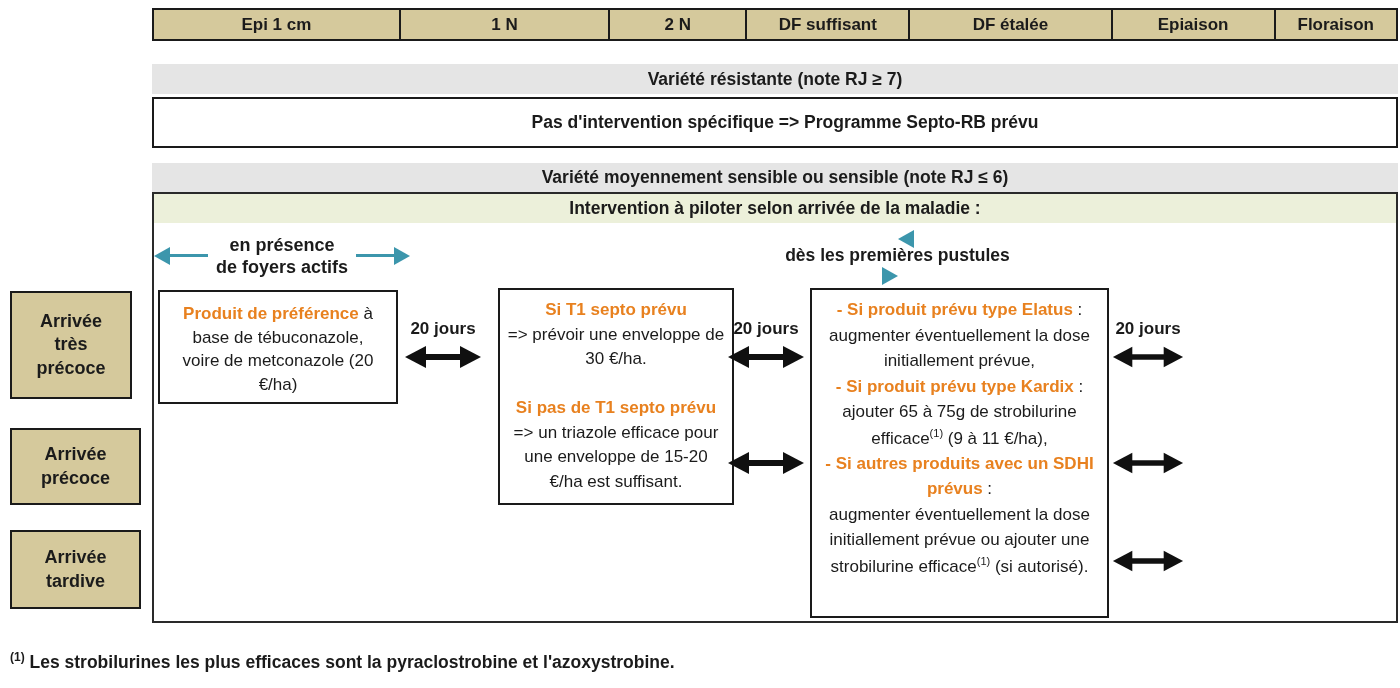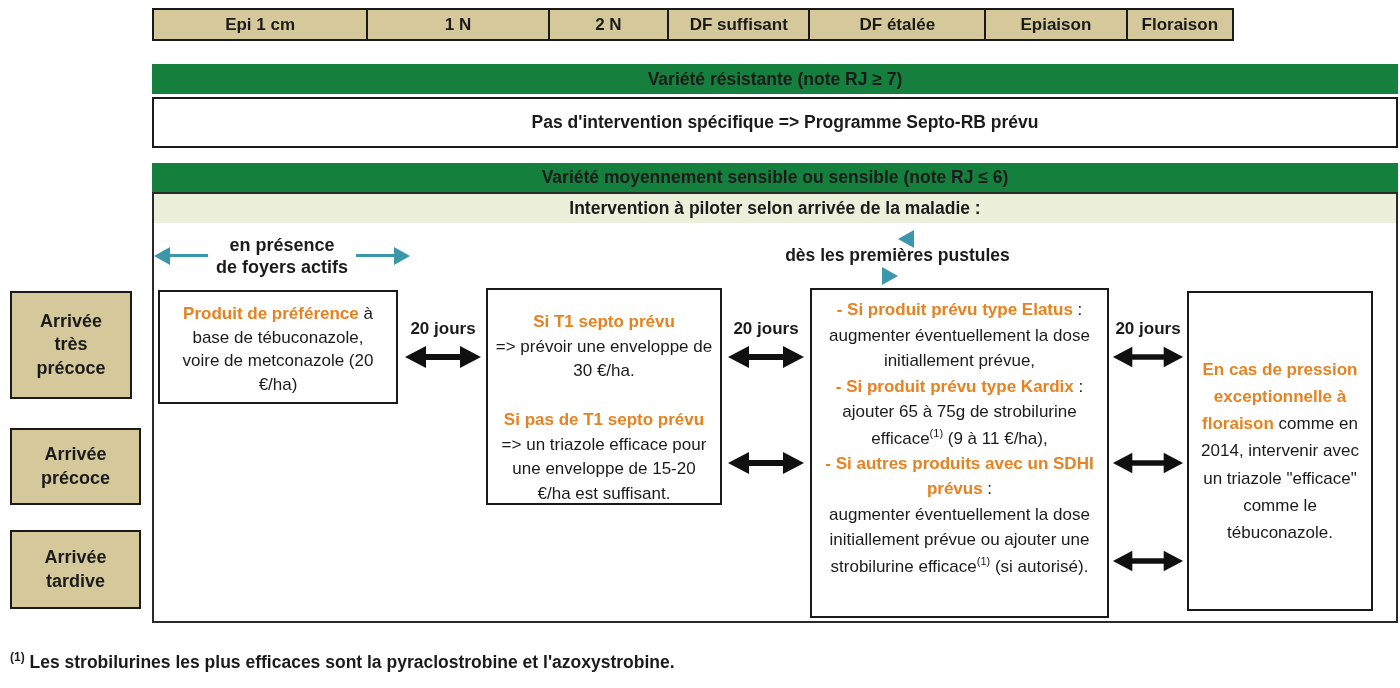--- a/index.html
+++ b/index.html
@@ -7,21 +7,21 @@
   #canvas{position:relative;width:1400px;height:688px;background:#fff;overflow:hidden;}
   .abs{position:absolute;box-sizing:border-box;}
 
   
   .stage-row{display:flex;border:2px solid #1a1a1a;background:#d5c99c;}
   .stage-cell{display:flex;align-items:center;justify-content:center;font-weight:bold;
               font-size:17px;border-left:2px solid #1a1a1a;white-space:nowrap;}
   .stage-cell:first-child{border-left:none;}
 
   
-  .banner{background:#15803d;display:flex;align-items:center;justify-content:center;
+  .banner{background:#e5e5e5;display:flex;align-items:center;justify-content:center;
           font-weight:bold;font-size:17.5px;}
   .white-box{background:#fff;border:2px solid #1a1a1a;display:flex;align-items:center;
              justify-content:center;font-weight:bold;font-size:17.5px;padding-left:20px;}
   .big-box{background:#fff;border:2px solid #2a2a2a;}
   .green-strip{background:#ecf0da;height:29px;display:flex;align-items:center;
                justify-content:center;font-weight:bold;font-size:17.5px;}
 
   
   .t-zone{display:flex;align-items:center;}
   .t-text{font-weight:bold;font-size:18px;text-align:center;line-height:1.25;padding:0 8px;white-space:nowrap;}
@@ -34,35 +34,35 @@
 
   
   .row-label{background:#d5c99c;border:2px solid #1a1a1a;display:flex;align-items:center;
              justify-content:center;text-align:center;font-weight:bold;font-size:18px;line-height:1.3;padding:4px 10px;}
 
   
   .cbox{background:#fff;border:2px solid #1a1a1a;text-align:center;font-size:17px;}
   .orange{color:#e8811f;font-weight:bold;}
   .gap-label{font-weight:bold;font-size:17px;text-align:center;white-space:nowrap;}
   .b1{padding:5px 12px;line-height:1.4;display:flex;align-items:flex-end;}
-  .b2{padding:20px 6px;line-height:1.45;}
+  .b2{padding:8px 6px;line-height:1.45;margin-left:12px;}
   .b2 .item1{margin-bottom:24px;}
   .b3{padding:7px 6px;line-height:1.5;}
   .b4{padding:6px 7px;line-height:1.6;display:flex;align-items:center;}
   sup{font-size:11px;}
 
   .footnote{font-weight:bold;font-size:17.5px;}
   .footnote sup{font-size:12px;}
 </style>
 </head>
 <body>
 
 <div id="canvas">
 
-  <div class="abs stage-row" style="left:152px;top:8px;width:1082px;height:33px;">
+  <div class="abs stage-row" style="left:152px;top:8px;width:1246px;height:33px;">
     <div class="stage-cell" style="flex:248">Epi 1 cm</div>
     <div class="stage-cell" style="flex:210">1 N</div>
     <div class="stage-cell" style="flex:137">2 N</div>
     <div class="stage-cell" style="flex:163">DF suffisant</div>
     <div class="stage-cell" style="flex:203">DF étalée</div>
     <div class="stage-cell" style="flex:163">Epiaison</div>
     <div class="stage-cell" style="flex:122">Floraison</div>
   </div>
 
   <div class="abs banner" style="left:152px;top:64px;width:1246px;height:30px;">Variété résistante (note RJ ≥ 7)</div>
@@ -158,21 +158,18 @@
     <line x1="17" y1="15" x2="61" y2="15" stroke="#101010" stroke-width="6"></line>
     <polygon points="1,15 22,4 22,26" fill="#101010"></polygon>
     <polygon points="77,15 56,4 56,26" fill="#101010"></polygon>
   </svg>
   <svg class="abs" style="left:1112px;top:546px;" width="72" height="30" viewBox="0 0 78 30">
     <line x1="17" y1="15" x2="61" y2="15" stroke="#101010" stroke-width="6"></line>
     <polygon points="1,15 22,4 22,26" fill="#101010"></polygon>
     <polygon points="77,15 56,4 56,26" fill="#101010"></polygon>
   </svg>
 
-  <div class="abs cbox b4" style="left:1187px;top:291px;width:186px;height:320px;">
-    <div><span class="orange">En cas de pression exceptionnelle à floraison</span><span> comme en 2014, intervenir avec un triazole "efficace" comme le tébuconazole.</span></div>
-  </div>
 
   <div class="abs footnote" style="left:10px;top:650px;width:1380px;">
     <sup>(1)</sup><span> Les strobilurines les plus efficaces sont la pyraclostrobine et l'azoxystrobine.</span>
   </div>
 
 </div>
 
 </body></html>

